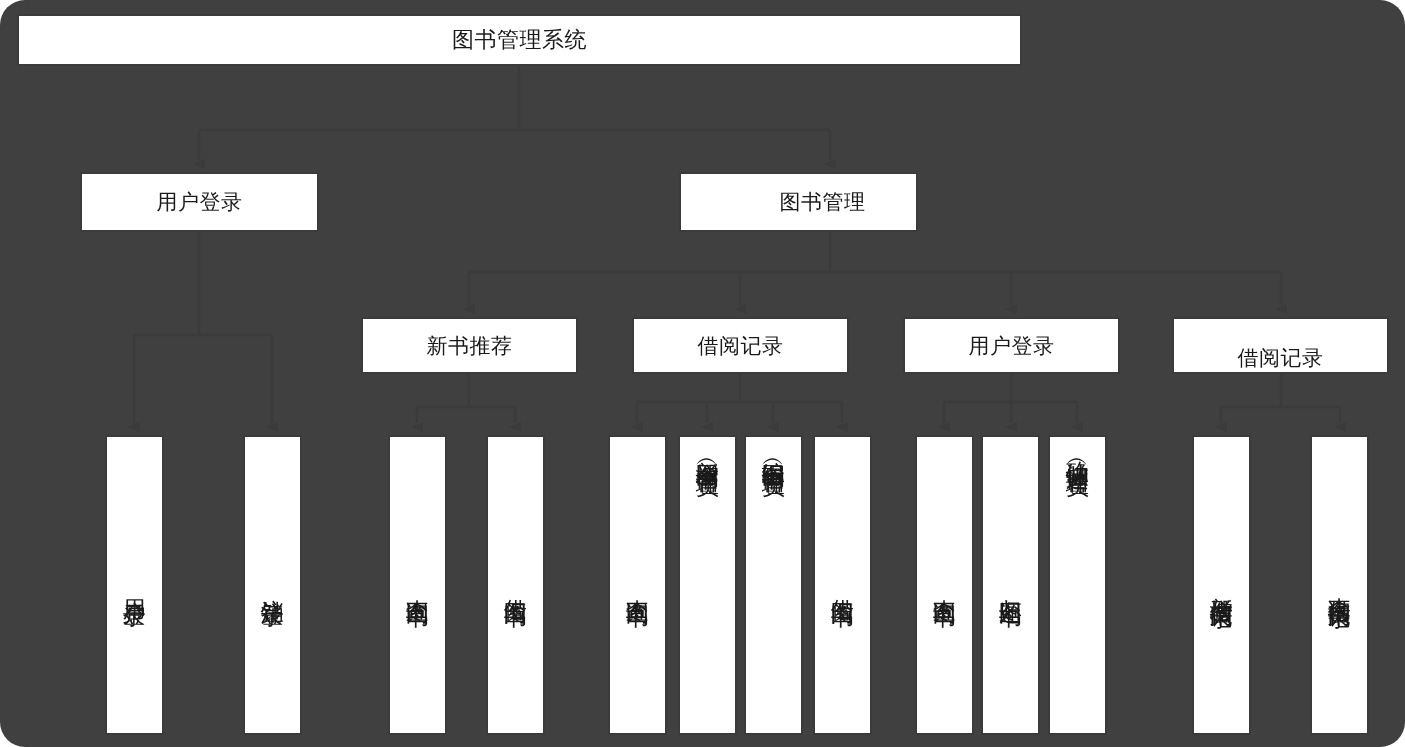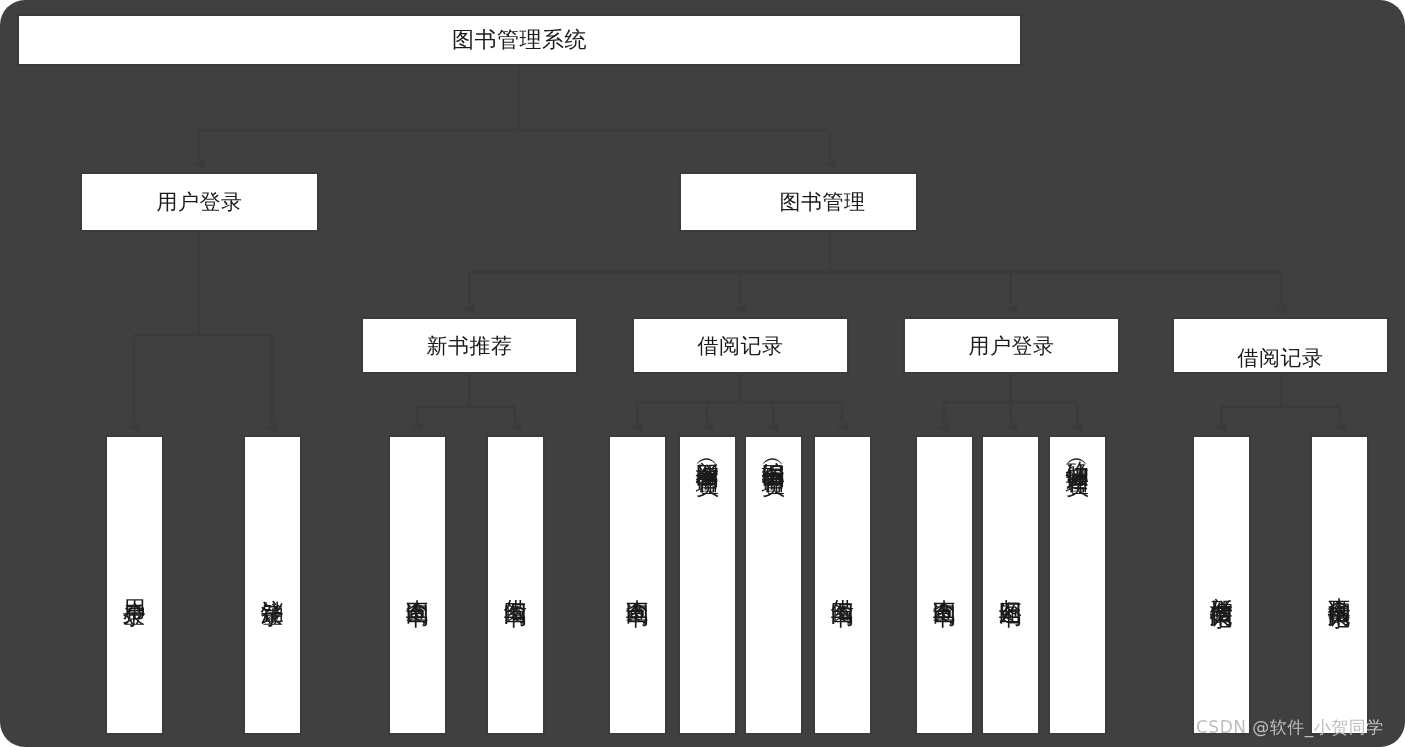--- a/index.html
+++ b/index.html
@@ -182,15 +182,14 @@
     <span class="node-v">确认归还（管理员）</span>
   </div>
 
   <div class="node leaf mid" style="left:1192px; top:435px; width:59px; height:300px;">
     <span class="node-v">新增借阅记录</span>
   </div>
   <div class="node leaf mid" style="left:1310px; top:435px; width:59px; height:300px;">
     <span class="node-v">查询借阅记录</span>
   </div>
 
-  <div class="watermark" style="left:1196px; top:716px;">CSDN @软件_小贺同学</div>
 
 </div>
 
 </body></html>

